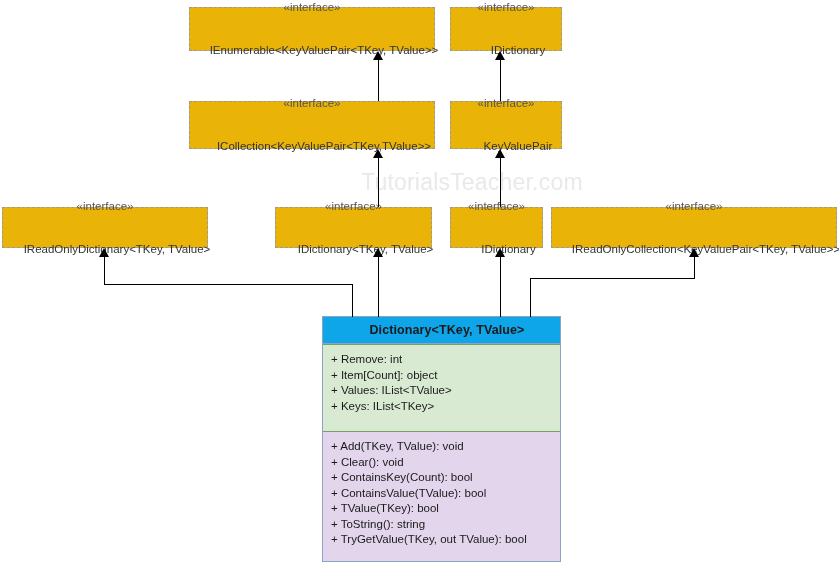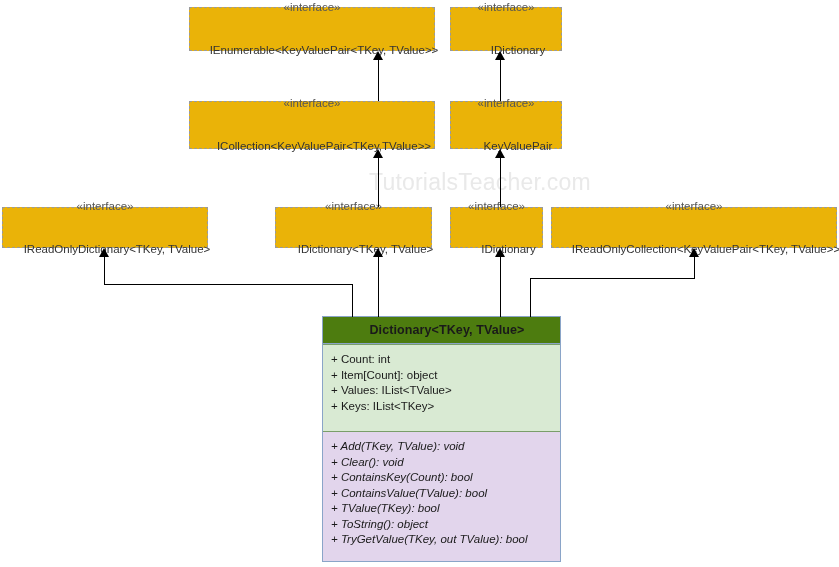--- a/index.html
+++ b/index.html
@@ -46,21 +46,21 @@
   
   .classbox {
     position: absolute;
     box-sizing: border-box;
     border: 1px solid #8aa4c8;
     background: #ffffff;
     display: flex;
     flex-direction: column;
   }
   .class-header {
-    background: #4d7c0f;
+    background: #0ea5e9;
     border-bottom: 1px solid #8aa4c8;
     font-size: 12.5px;
     font-weight: bold;
     color: #1a1a1a;
     text-align: center;
     padding: 6px 0 6px 11px;
     letter-spacing: 0.1px;
   }
   .class-props {
     background: #d9ead3;
@@ -74,21 +74,20 @@
     box-sizing: border-box;
   }
   .class-methods {
     background: #e2d5ec;
     padding: 7px 0 7px 8px;
     font-size: 11.5px;
     line-height: 15.5px;
     color: #1a1a1a;
     flex: 1;
     box-sizing: border-box;
-    font-style: italic;
   }
   .member { white-space: nowrap; }
 
   
   .ln-v {
     position: absolute;
     width: 0;
     border-left: 1.3px solid #000000;
   }
   .ln-h {
@@ -112,21 +111,21 @@
     letter-spacing: 0.2px;
     white-space: nowrap;
     user-select: none;
   }
 </style>
 </head>
 <body>
 
 <div id="canvas">
 
-  <div class="watermark" style="left:369px; top:169px;">TutorialsTeacher.com</div>
+  <div class="watermark" style="left:361px; top:169px;">TutorialsTeacher.com</div>
 
   <div class="iface" style="left:189px; top:7px; width:246px; height:44px;">
     <div class="stereo">«interface»</div>
     <div class="iname">IEnumerable&lt;KeyValuePair&lt;TKey, TValue&gt;&gt;</div>
   </div>
 
   <div class="iface" style="left:450px; top:7px; width:112px; height:44px;">
     <div class="stereo">«interface»</div>
     <div class="iname">IDictionary</div>
   </div>
@@ -158,33 +157,33 @@
 
   <div class="iface" style="left:551px; top:207px; width:286px; height:41px;">
     <div class="stereo">«interface»</div>
     <div class="iname">IReadOnlyCollection&lt;KeyValuePair&lt;TKey, TValue&gt;&gt;</div>
   </div>
 
   <div class="classbox" style="left:322px; top:316px; width:239px; height:246px;">
     <div class="class-header">Dictionary&lt;TKey, TValue&gt;</div>
 
     <div class="class-props">
-      <div class="member">+ Count: int</div>
+      <div class="member">+ Remove: int</div>
       <div class="member">+ Item[Count]: object</div>
       <div class="member">+ Values: IList&lt;TValue&gt;</div>
       <div class="member">+ Keys: IList&lt;TKey&gt;</div>
     </div>
 
     <div class="class-methods">
       <div class="member">+ Add(TKey, TValue): void</div>
       <div class="member">+ Clear(): void</div>
       <div class="member">+ ContainsKey(Count): bool</div>
       <div class="member">+ ContainsValue(TValue): bool</div>
       <div class="member">+ TValue(TKey): bool</div>
-      <div class="member">+ ToString(): object</div>
+      <div class="member">+ ToString(): string</div>
       <div class="member">+ TryGetValue(TKey, out TValue): bool</div>
     </div>
   </div>
 
   <div class="ln-v" style="left:378px; top:60px; height:41px;"></div>
   <div class="arrow-up" style="left:373px; top:51px;"></div>
 
   <div class="ln-v" style="left:500px; top:60px; height:41px;"></div>
   <div class="arrow-up" style="left:495px; top:51px;"></div>
 

